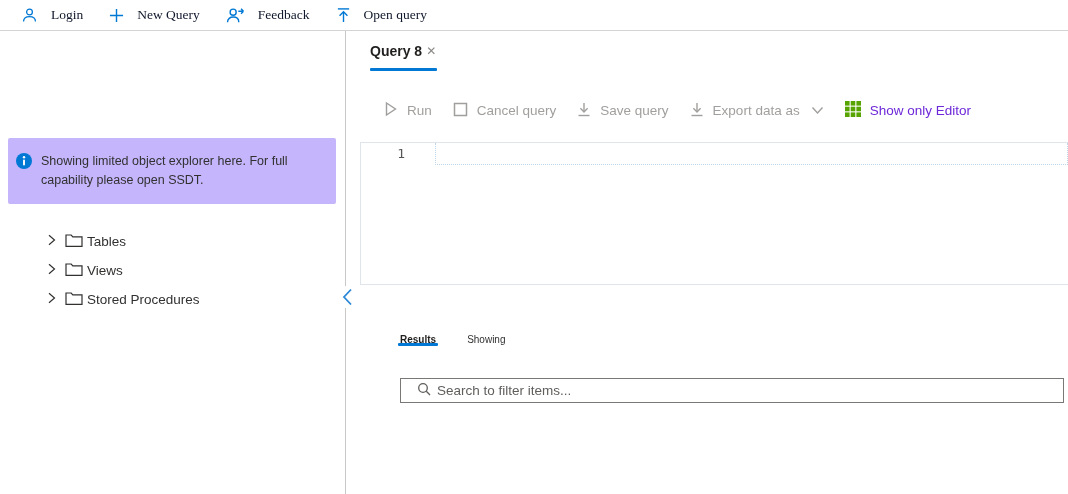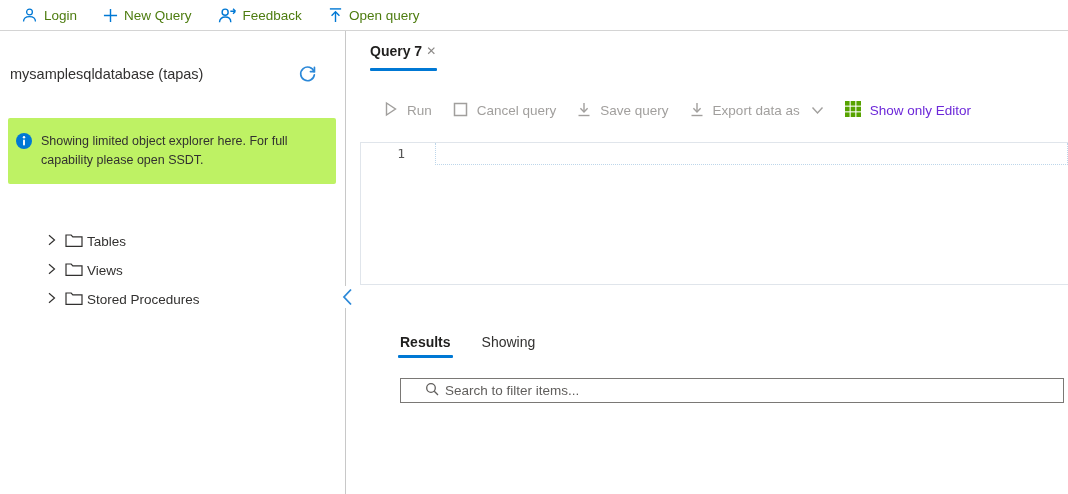--- a/index.html
+++ b/index.html
@@ -2,34 +2,34 @@
 <html><head>
 <meta charset="utf-8">
 <style>
   * { margin: 0; padding: 0; box-sizing: border-box; }
   html,body { width: 1068px; height: 494px; background: #fff; overflow: hidden;
     font-family: "Liberation Sans", sans-serif; color: #323130; }
 
   
   .topbar { position: absolute; left: 0; top: 0; width: 1068px; height: 31px;
     border-bottom: 1px solid #d4d4d4; display: flex; align-items: center; padding-left: 8px; }
-  .topbar-item { display: flex; align-items: center; gap: 6px; padding: 0 13px; height: 100%;
-    font-size: 13.5px; color: #4d7c0f; cursor: pointer; white-space: nowrap; }
+  .topbar-item { display: flex; align-items: center; gap: 13px; padding: 0 13px; height: 100%;
+    font-size: 13.5px; color: #0f172a; cursor: pointer; white-space: nowrap; font-family: Liberation Serif, serif; }
   .topbar-item svg { display: block; }
 
   
   .sidebar { position: absolute; left: 0; top: 31px; width: 346px; height: 463px;
     border-right: 1px solid #c8c8c8; background: #fff; }
   .db-title-row { position: absolute; left: 10px; top: 33px; width: 320px;
     display: flex; align-items: flex-start; justify-content: space-between; }
   .db-title { font-size: 14.5px; color: #323130; padding-top: 2px; }
   .refresh-btn { margin-right: 13px; cursor: pointer; }
 
-  .info-banner { position: absolute; left: 8px; top: 87px; width: 328px;
-    background: #bef264; border-radius: 2px; display: flex; gap: 9px;
+  .info-banner { position: absolute; left: 8px; top: 107px; width: 328px;
+    background: #c4b5fd; border-radius: 2px; display: flex; gap: 9px;
     padding: 14px 12px 14px 8px; }
   .info-banner .banner-text { font-size: 12.5px; line-height: 1.5; color: #323130; width: 280px; }
   .info-banner svg { flex: none; margin-top: 1px; }
 
   .tree { position: absolute; left: 0; top: 196px; width: 100%; }
   .tree-row { display: flex; align-items: center; height: 29px; padding-left: 14px;
     gap: 4px; font-size: 13.5px; color: #323130; cursor: pointer; margin-left: 32px; }
   .tree-row svg { flex: none; }
   .tree-row .chevron { margin-right: 4px; }
 
@@ -55,27 +55,27 @@
 
   .editor { position: absolute; left: 14px; top: 111px; right: 0; height: 143px;
     border: 1px solid #e0e5eb; border-right: none; background: #fff; }
   .gutter { position: absolute; left: 0; top: 0; width: 74px; height: 100%;
     text-align: right; padding: 3px 30px 0 0;
     font-family: "DejaVu Sans Mono", monospace; font-size: 13px; color: #555; }
   .current-line { position: absolute; left: 74px; top: 0; right: 0; height: 22px;
     border: 1px dotted #bdd6ea; border-top: none; cursor: text; }
 
   .results-tabs { position: absolute; left: 54px; top: 303px; display: flex; gap: 31px; }
-  .rtab { font-size: 14px; cursor: pointer; padding-bottom: 8px; position: relative; color: #323130; }
+  .rtab { font-size: 10px; cursor: pointer; padding-bottom: 1px; position: relative; color: #323130; }
   .rtab.active { font-weight: 700; color: #201f1e; }
   .rtab.active::after { content: ""; position: absolute; left: -2px; right: -2px; bottom: 0;
     height: 3px; background: #0078d4; border-radius: 1px; }
 
   .searchbox { position: absolute; left: 54px; top: 347px; right: 4px; height: 25px;
-    border: 1px solid #7a7875; display: flex; align-items: center; padding: 0 24px; gap: 6px;
+    border: 1px solid #7a7875; display: flex; align-items: center; padding: 0 16px; gap: 6px;
     background: #fff; }
   .searchbox input { border: none; outline: none; flex: 1; font-size: 13.5px;
     font-family: "Liberation Sans", sans-serif; color: #323130; background: transparent; }
   .searchbox input::placeholder { color: #605e5c; opacity: 1; }
 </style>
 </head>
 <body>
 
 <div class="topbar">
   <div class="topbar-item">
@@ -111,29 +111,20 @@
         <path d="M2 2h12"></path>
           <path d="M8 16V5.5"></path>
           <path d="M3.8 9.2 8 5l4.2 4.2"></path>
       </svg>
     </span>
     <span>Open query</span>
   </div>
 </div>
 
 <div class="sidebar">
-  <div class="db-title-row">
-    <span class="db-title">mysamplesqldatabase (tapas)</span>
-    <span class="refresh-btn">
-      <svg width="19" height="19" viewBox="0 0 20 20" fill="none" stroke="#2b88d8" stroke-width="1.8" stroke-linecap="round">
-        <path d="M16.9 8.1 A7.2 7.2 0 1 0 17.2 11.4"></path>
-        <path d="M17.3 3.6 v4.4 h-4.2"></path>
-      </svg>
-    </span>
-  </div>
 
   <div class="info-banner">
     <span>
       <svg width="16" height="16" viewBox="0 0 16 16">
         <circle cx="8" cy="8" r="8" fill="#0078d4"></circle>
         <circle cx="8" cy="4.2" r="1.2" fill="#fff"></circle>
         <rect x="7.05" y="6.5" width="1.9" height="6" rx="0.9" fill="#fff"></rect>
       </svg>
     </span>
     <span class="banner-text">Showing limited object explorer here. For full capability please open SSDT.</span>
@@ -185,21 +176,21 @@
 <div class="collapse-handle">
   <svg width="11" height="18" viewBox="0 0 11 18" fill="none" stroke="#2b88d8" stroke-width="1.8">
     <path d="M9 1.5 L2 9 L9 16.5"></path>
   </svg>
 </div>
 
 <div class="main">
 
   <div class="querytab">
     <div class="querytab-inner">
-      <span class="querytab-label">Query 7</span>
+      <span class="querytab-label">Query 8</span>
       <span class="querytab-close">✕</span>
     </div>
     <div class="querytab-underline"></div>
   </div>
 
   <div class="qtoolbar">
     <div class="qtool">
       <span>
         <svg width="15" height="16" viewBox="0 0 15 16" fill="none" stroke="#a19f9d" stroke-width="1.4">
           <path d="M3.5 2 L12.5 8 L3.5 14 Z"></path>

